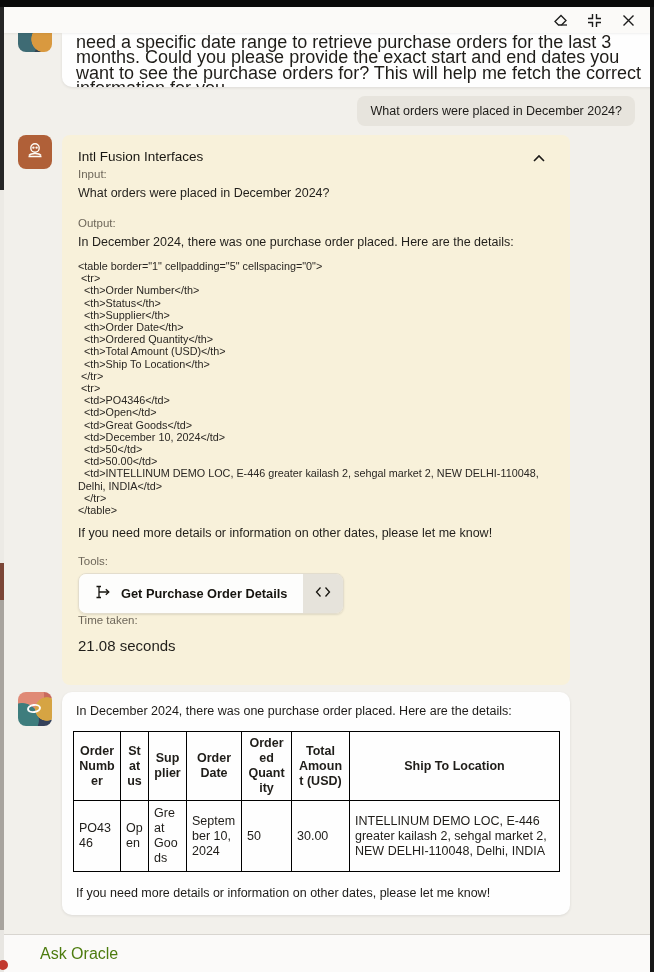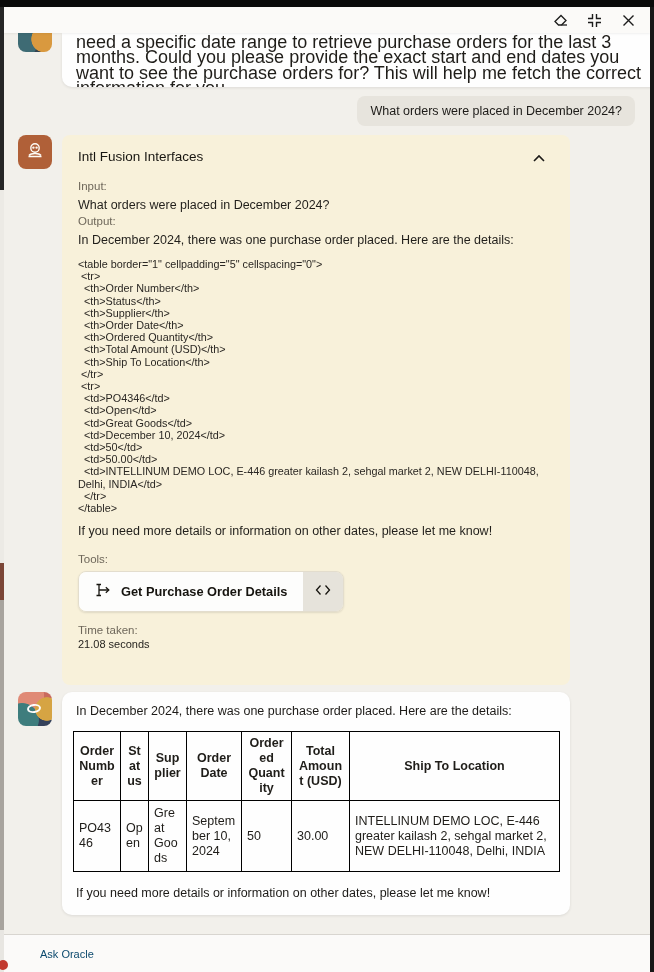--- a/index.html
+++ b/index.html
@@ -66,62 +66,62 @@
 
   
   .card-tool {
     position:absolute; left:62px; top:135px; width:508px; height:550px;
     background:#f8f1da; border-radius:8px; padding:14px 16px;
     overflow:hidden;
   }
   .tool-head { display:flex; align-items:flex-start; justify-content:space-between; }
   .tool-title { font-size:13.5px; font-weight:normal; color:#181611; }
   .collapse-btn { background:none; border:none; cursor:pointer; padding:2px; margin-right:6px; }
-  .sec-label { font-size:11.5px; color:#6e675a; margin-top:12px; }
+  .sec-label { font-size:11.5px; color:#6e675a; }
   .sec-text  { font-size:12.5px; color:#211f1b; margin-top:6px; line-height:15px; }
   .code-block {
     margin-top:10px; font-size:10.8px; line-height:12.2px;
     color:#2a2723; white-space:pre-wrap; font-family:"Liberation Sans","DejaVu Sans",sans-serif;
     word-break:break-word;
   }
   .tool-btn-group {
     display:inline-flex; margin-top:6px; border-radius:8px; overflow:hidden;
     box-shadow:0 1px 2px rgba(0,0,0,0.10); border:1px solid #e3ddcd;
   }
   .tool-btn {
     display:flex; align-items:center; gap:10px;
     background:#fdfdfc; border:none; cursor:pointer;
     padding:10px 16px; font-size:12.8px; font-weight:bold; color:#16140f;
     font-family:inherit;
   }
   .code-toggle {
     display:flex; align-items:center; justify-content:center;
     background:#e6e3db; border:none; cursor:pointer; width:40px;
   }
-  .time-value { font-size:11px; color:#211f1b; margin-top:2px; }
+  .time-value { font-size:15px; color:#211f1b; margin-top:11px; }
 
   
   .card-final { left:62px; top:692px; width:508px; border-radius:10px; padding:12px 11px 14px 11px; }
   .final-text { font-size:12.5px; color:#1d1b18; line-height:15px; padding:0 3px; }
   .po-table { border-collapse:collapse; margin-top:12px; table-layout:fixed; width:486px;border-radius:19px; }
   .po-table th, .po-table td {
     border:1px solid #000; padding:4px 5px; font-size:12.5px; line-height:15px;
     word-break:break-word; overflow-wrap:anywhere; vertical-align:middle;
   }
   .po-table th { font-weight:bold; text-align:center; height:68px; }
   .po-table td { text-align:left; height:71px; }
   .final-footer { margin-top:14px; }
 
   
   .composer {
     position:absolute; left:4px; top:934px; width:646px; height:38px;
     background:#fbfaf9; border-top:1px solid #d8d5d0; z-index:20;
     display:flex; align-items:center; padding-left:36px;
   }
-  .composer-placeholder { font-size:11px; color:#0c4a6e; }
+  .composer-placeholder { font-size:16px; color:#4d7c0f; }
 </style>
 </head>
 <body>
 
 <div class="frame-top"></div>
 <div class="frame-right"></div>
 <div class="edge-seg edge-dark"></div>
 <div class="edge-seg edge-light"></div>
 <div class="edge-seg edge-red"></div>
 <div class="edge-seg edge-gray"></div>
@@ -182,21 +182,21 @@
     <button class="collapse-btn">
       <span>
         <svg width="14" height="9" viewBox="0 0 14 9" fill="none" stroke="#1c1a17" stroke-width="1.6">
           <path d="M2 7 L7 2 L12 7"></path>
         </svg>
       </span>
     </button>
   </div>
   <div class="sec-label">Input:</div>
   <div class="sec-text">What orders were placed in December 2024?</div>
-  <div class="sec-label" style="margin-top:2px">Output:</div>
+  <div class="sec-label" style="margin-top:16px">Output:</div>
   <div class="sec-text">In December 2024, there was one purchase order placed. Here are the details:</div>
   <div class="code-block">&lt;table border="1" cellpadding="5" cellspacing="0"&gt;
  &lt;tr&gt;
   &lt;th&gt;Order Number&lt;/th&gt;
   &lt;th&gt;Status&lt;/th&gt;
   &lt;th&gt;Supplier&lt;/th&gt;
   &lt;th&gt;Order Date&lt;/th&gt;
   &lt;th&gt;Ordered Quantity&lt;/th&gt;
   &lt;th&gt;Total Amount (USD)&lt;/th&gt;
   &lt;th&gt;Ship To Location&lt;/th&gt;

